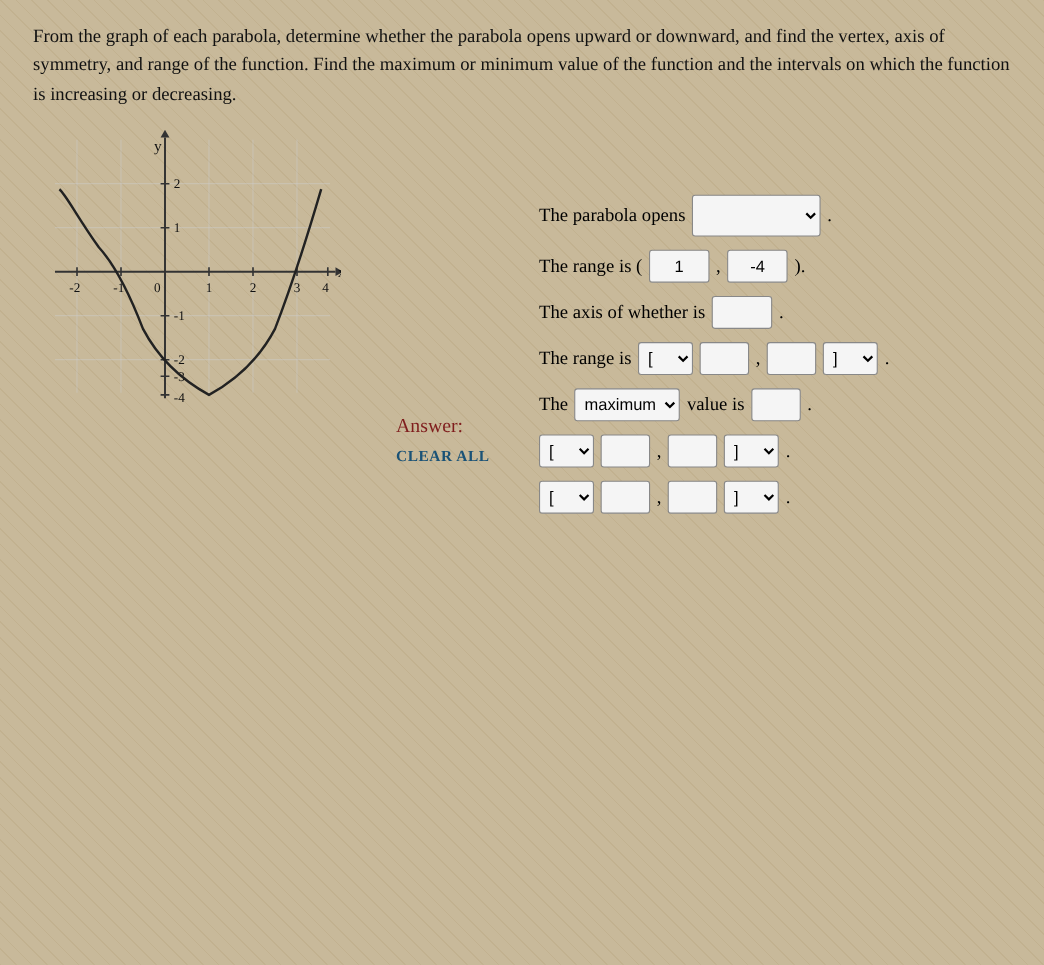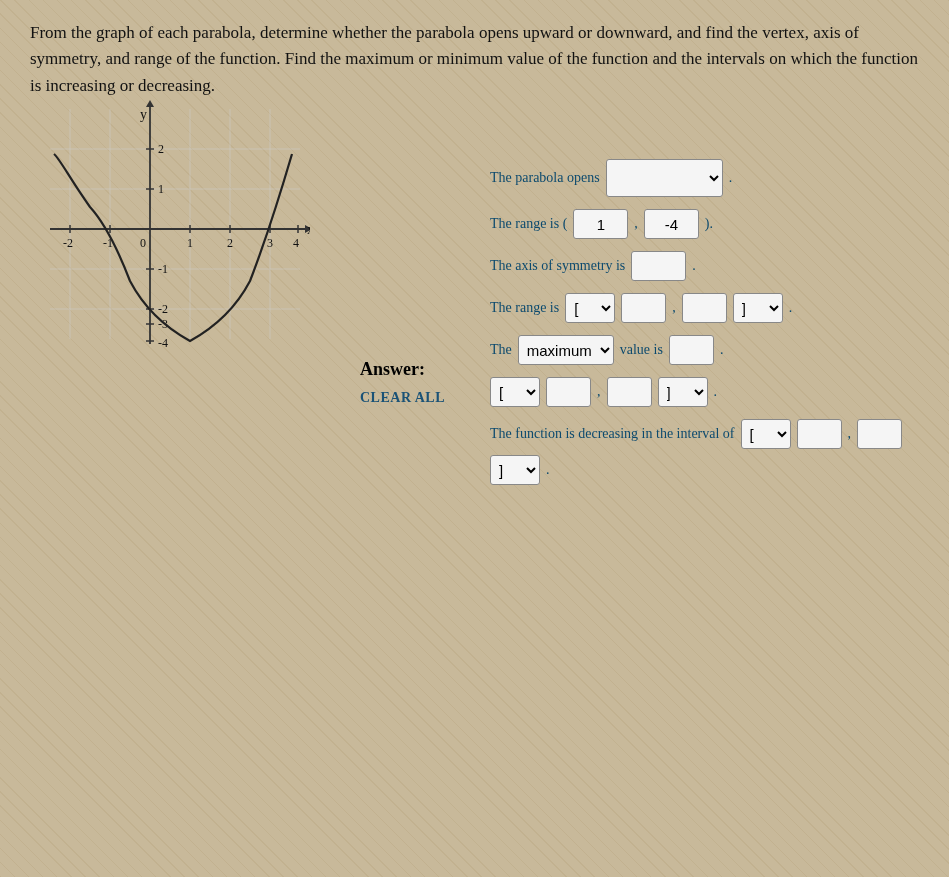--- a/index.html
+++ b/index.html
@@ -14,20 +14,21 @@
         transparent 10px
       );
       width: 949px;
       min-height: 877px;
       padding: 20px 30px;
       color: #111;
     }
     .instruction-text {
       font-size: 17px;
       line-height: 1.55;
+      margin-bottom: 18px;
       color: #111;
     }
     .graph-area {
       width: 320px;
       flex-shrink: 0;
       margin-right: 10px;
     }
     .graph-svg-container {
       width: 280px;
       height: 260px;
@@ -41,22 +42,22 @@
       padding-top: 60px;
     }
     .answer-row {
       display: flex;
       align-items: center;
       gap: 6px;
       font-size: 17px;
       flex-wrap: wrap;
     }
     .answer-label {
-      font-size: 14px;
-      color: #0c4a6e;
+      font-size: 17px;
+      color: #000000;
     }
     select.answer-select {
       font-size: 19px;
       padding: 18px 4px;
       border: 1.5px solid #888;
       border-radius: 3px;
       background: #f5f5f5;
       min-width: 110px;
       height: 36px;
     }
@@ -90,22 +91,22 @@
       text-align: center;
     }
     .sidebar {
       width: 110px;
       flex-shrink: 0;
       margin-right: 20px;
       padding-top: 260px;
     }
     .sidebar-answer {
       font-size: 18px;
-      font-weight: bold;
-      color: #000000;
+      font-weight: normal;
+      color: #7f1d1d;
     }
     .sidebar-clear {
       font-size: 14px;
       color: #1a5276;
       font-weight: bold;
       cursor: pointer;
       text-decoration: none;
       letter-spacing: 0.5px;
     }
     .full-row {
@@ -205,21 +206,21 @@
 
       <div class="answer-row">
         <span class="answer-label">The range is (</span>
         <input type="text" class="answer-input" value="1" style="">
         <span class="answer-label">,</span>
         <input type="text" class="answer-input" value="-4" style="">
         <span class="answer-label">).</span>
       </div>
 
       <div class="answer-row">
-        <span class="answer-label">The axis of symmetry is</span>
+        <span class="answer-label">The axis of whether is</span>
         <input type="text" class="answer-input" value="" style="">
         <span class="answer-label">.</span>
       </div>
 
       <div class="answer-row">
         <span class="answer-label">The range is</span>
         <select class="answer-select-small">
           <option value="[">[</option>
           <option value="(">(</option>
         </select>
@@ -253,21 +254,20 @@
         <span class="answer-label">,</span>
         <input type="text" class="answer-input-sm" value="" style="">
         <select class="answer-select-small">
           <option value="]">]</option>
           <option value=")">)</option>
         </select>
         <span class="answer-label">.</span>
       </div>
 
       <div class="answer-row">
-        <span class="answer-label">The function is decreasing in the interval of</span>
         <select class="answer-select-small">
           <option value="[">[</option>
           <option value="(">(</option>
         </select>
         <input type="text" class="answer-input-sm" value="" style="">
         <span class="answer-label">,</span>
         <input type="text" class="answer-input-sm" value="" style="">
         <select class="answer-select-small">
           <option value="]">]</option>
           <option value=")">)</option>

